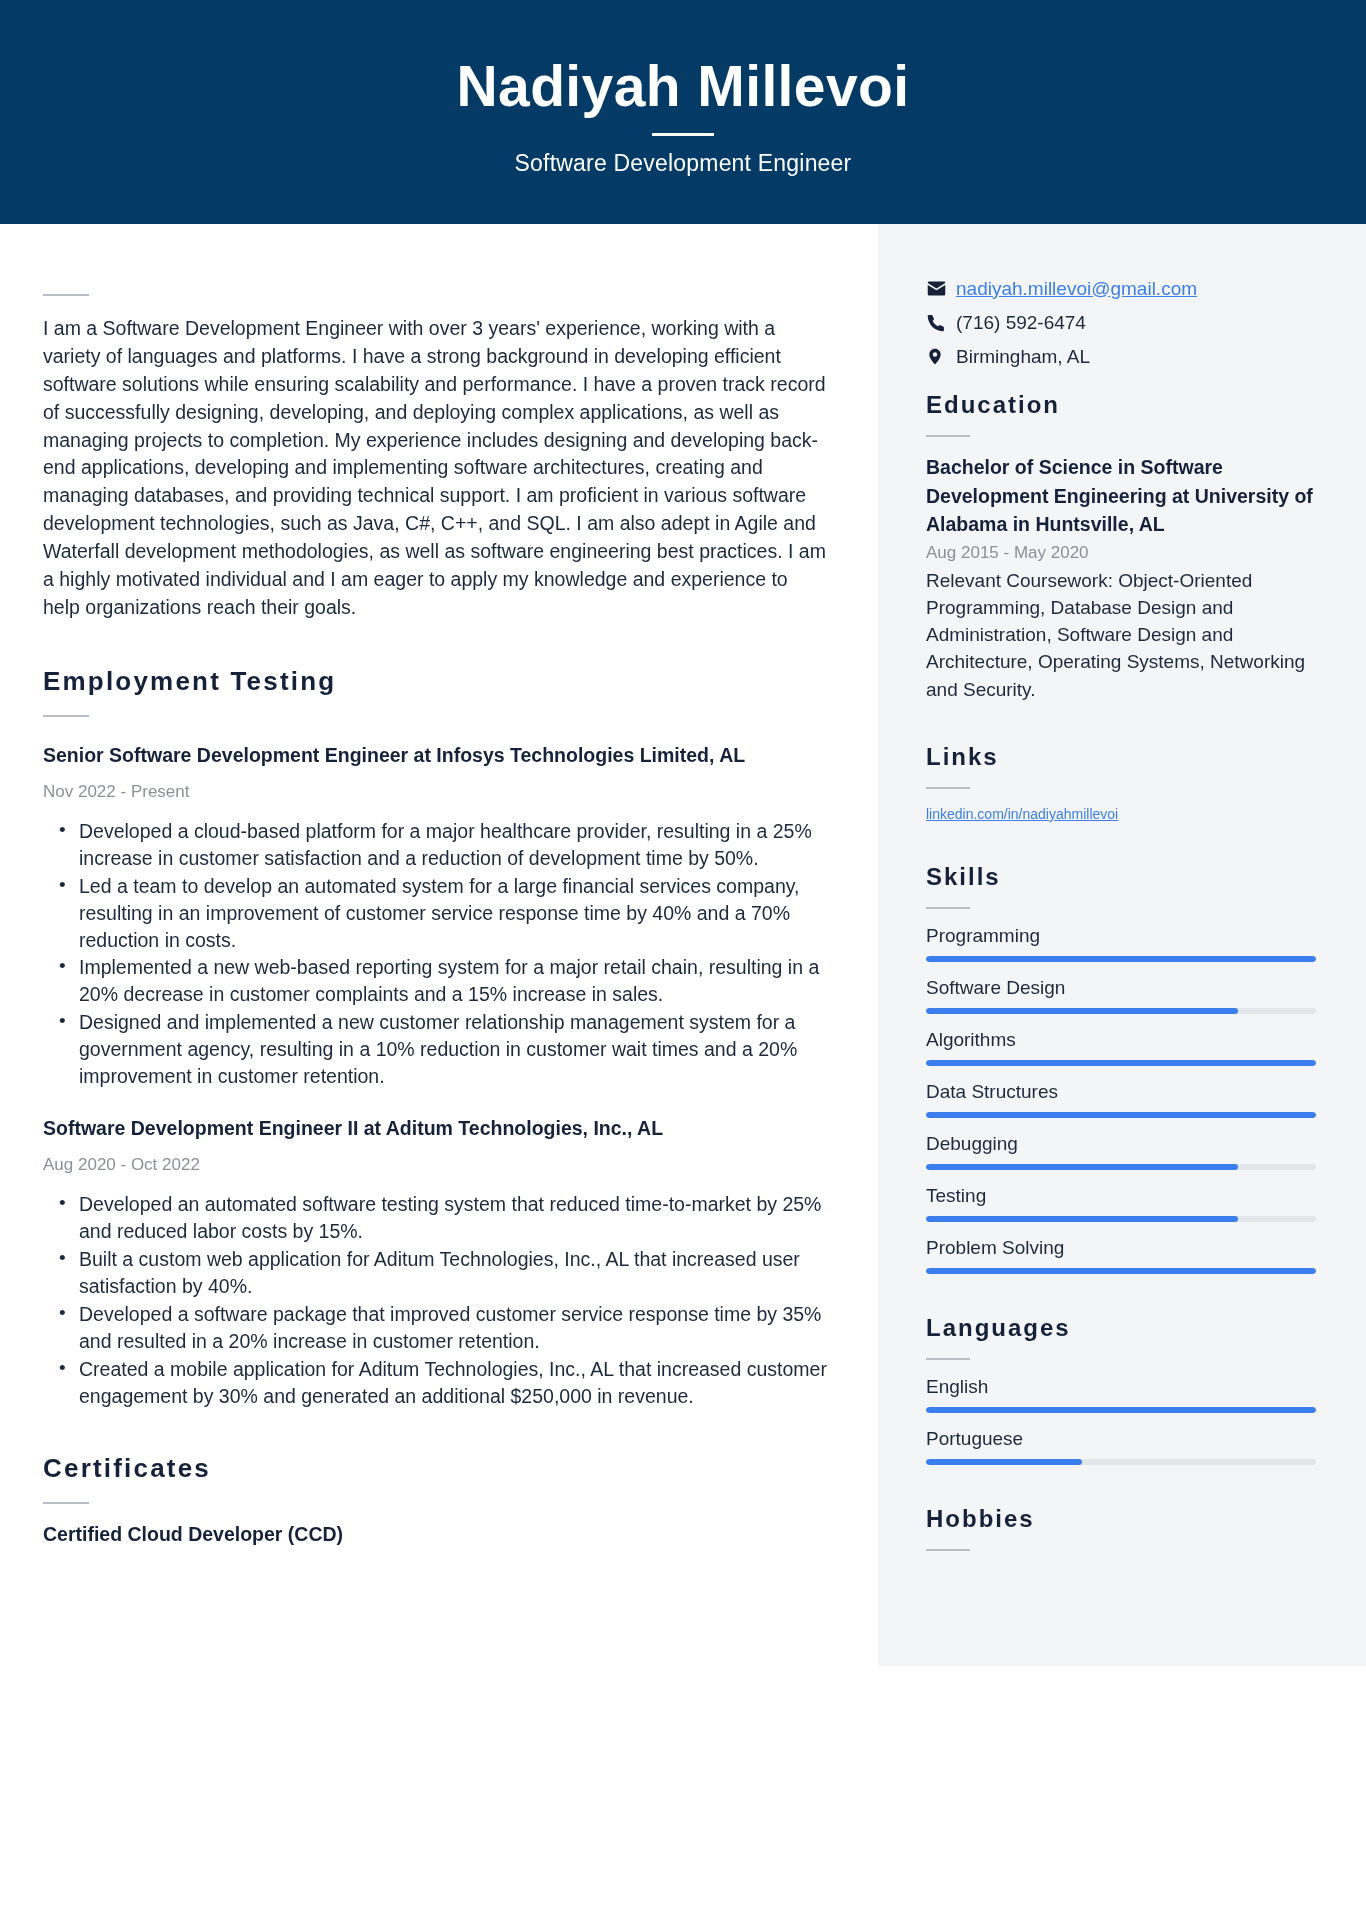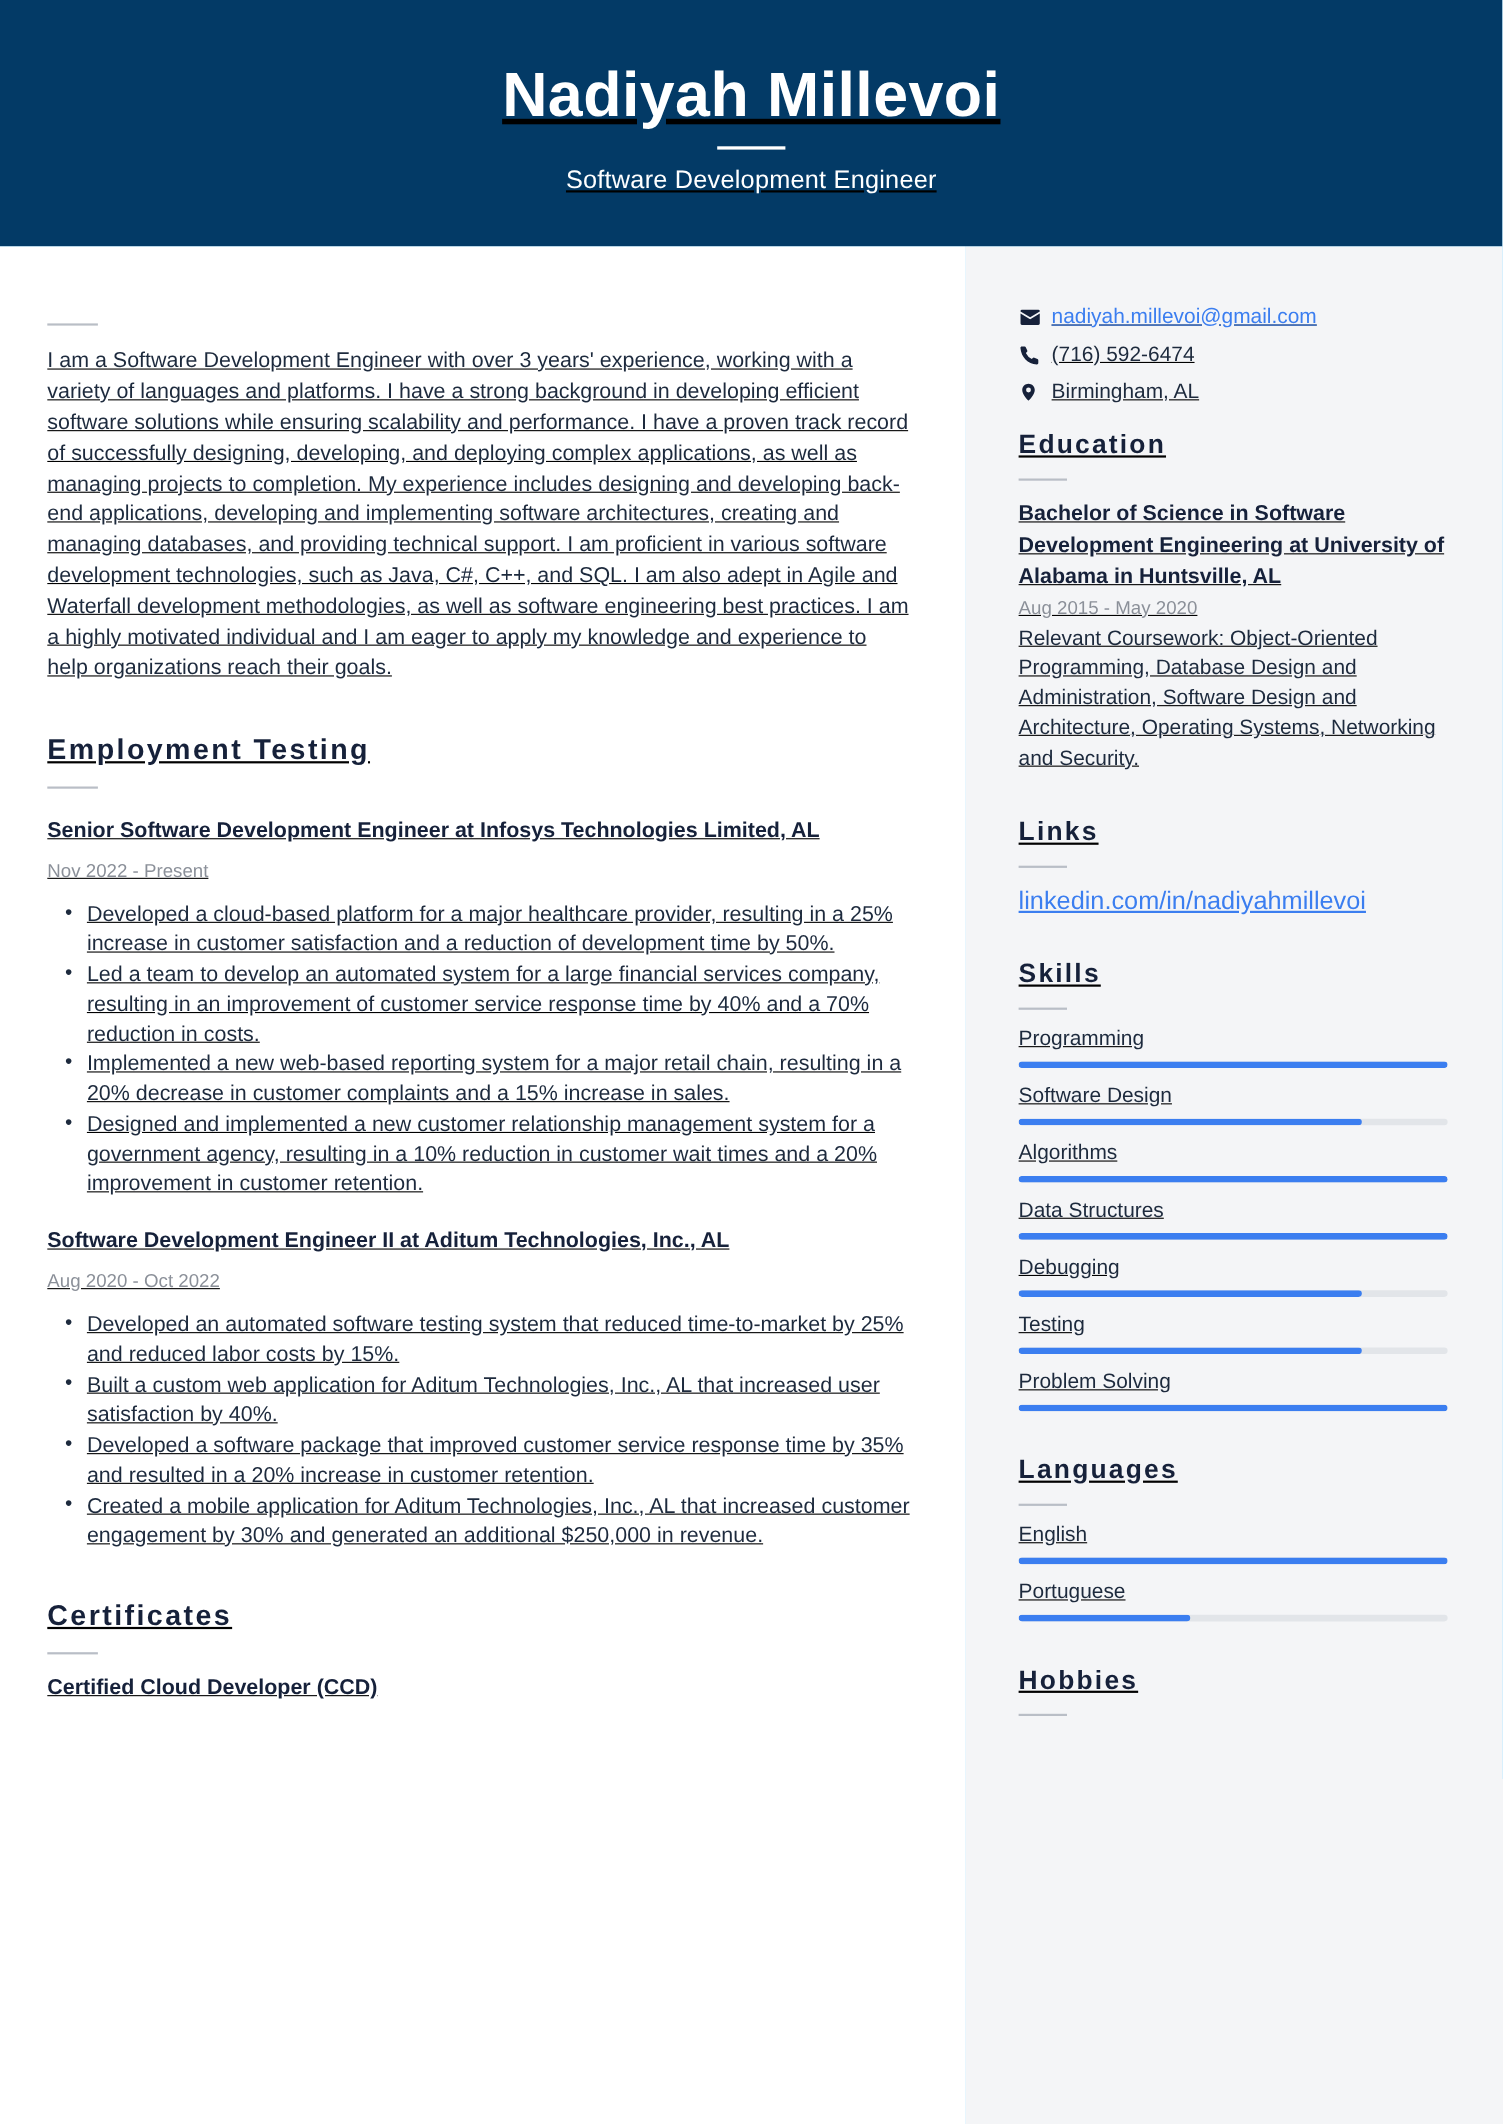--- a/index.html
+++ b/index.html
@@ -6,24 +6,23 @@
   html, body {
     width: 1366px;
     height: 1931px;
     background: #ffffff;
     font-family: "Liberation Sans", sans-serif;
     -webkit-font-smoothing: antialiased;
   }
   .page {
     position: relative;
     width: 1366px;
-    height: 1931px;
+    height: 1666px;
     overflow: hidden;
-    background: #7dd3fc;
-    text-decoration: underline;
+    background: #4d7c0f;
   }
 
   
   .header {
     background: #033A66;
     height: 224px;
     width: 100%;
     display: flex;
     flex-direction: column;
     align-items: center;
@@ -190,21 +189,21 @@
     margin-top: 4px;
     margin-bottom: 4px;
   }
   .edu-desc {
     font-size: 19px;
     line-height: 1.43;
     color: #1d2a3d;
   }
 
   .side-link {
-    font-size: 23px;
+    font-size: 14px;
     color: #3b7ef0;
     text-decoration: underline;
     display: inline-block;
   }
 
   .meter-row { margin-bottom: 15px; }
   .meter-label {
     font-size: 19px;
     color: #1d2a3d;
     margin-bottom: 9px;

